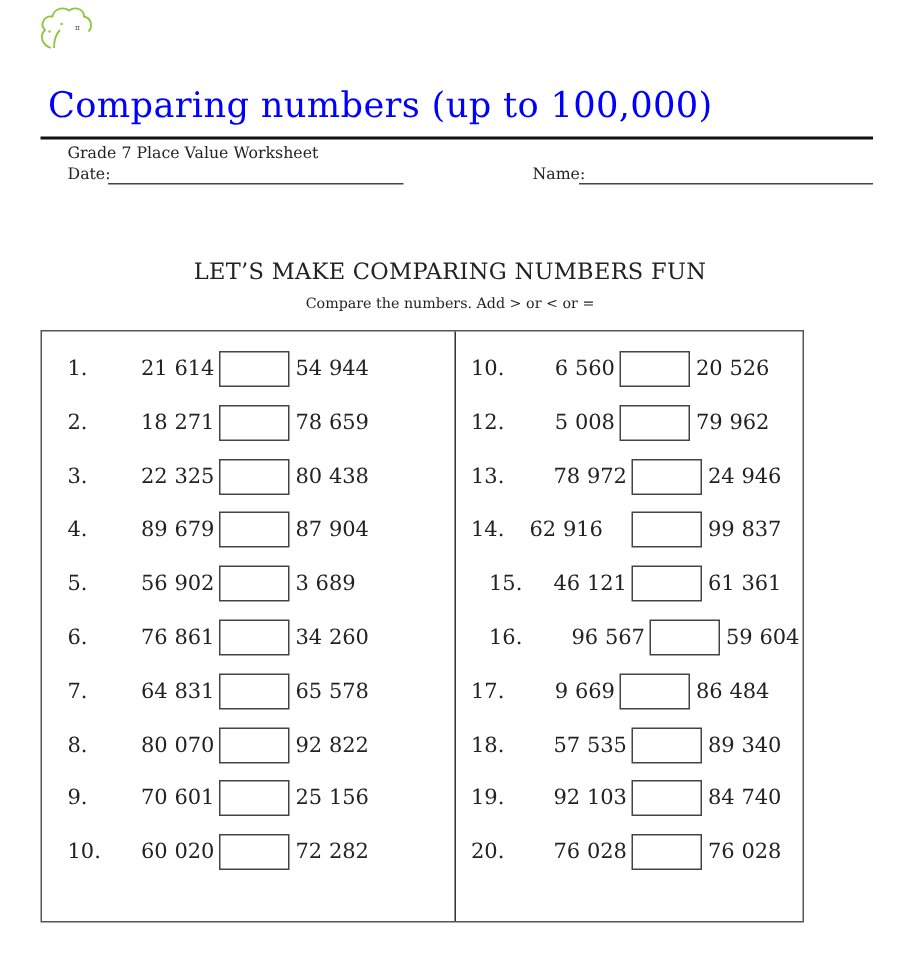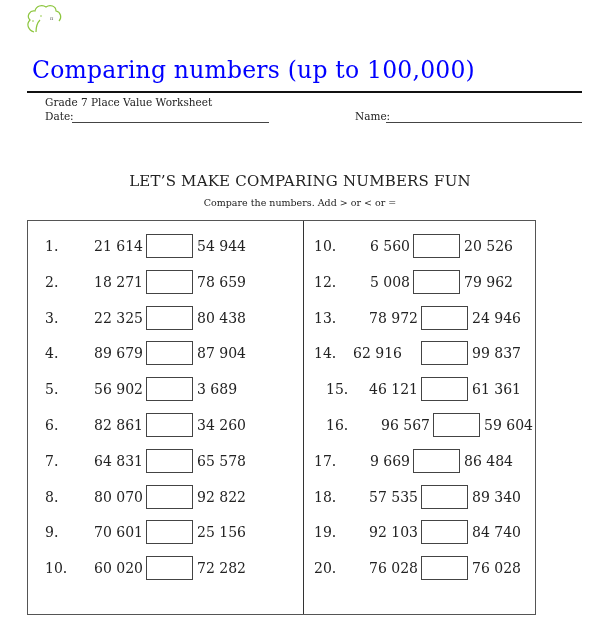--- a/index.html
+++ b/index.html
@@ -79,21 +79,21 @@
         <span class="b" style="left:169px">87 904</span>
       </div>
       <div class="row" style="left: 0px; top: 156.2px; width: 230px;">
         <span class="num" style="left:17px">5.</span>
         <span class="a" style="right:115px">56 902</span>
         <span class="box" style="left:118px"></span>
         <span class="b" style="left:169px">3 689</span>
       </div>
       <div class="row" style="left: 0px; top: 192px; width: 230px;">
         <span class="num" style="left:17px">6.</span>
-        <span class="a" style="right:115px">82 861</span>
+        <span class="a" style="right:115px">76 861</span>
         <span class="box" style="left:118px"></span>
         <span class="b" style="left:169px">34 260</span>
       </div>
       <div class="row" style="left: 0px; top: 227.8px; width: 230px;">
         <span class="num" style="left:17px">7.</span>
         <span class="a" style="right:115px">64 831</span>
         <span class="box" style="left:118px"></span>
         <span class="b" style="left:169px">65 578</span>
       </div>
       <div class="row" style="left: 0px; top: 263.6px; width: 230px;">

